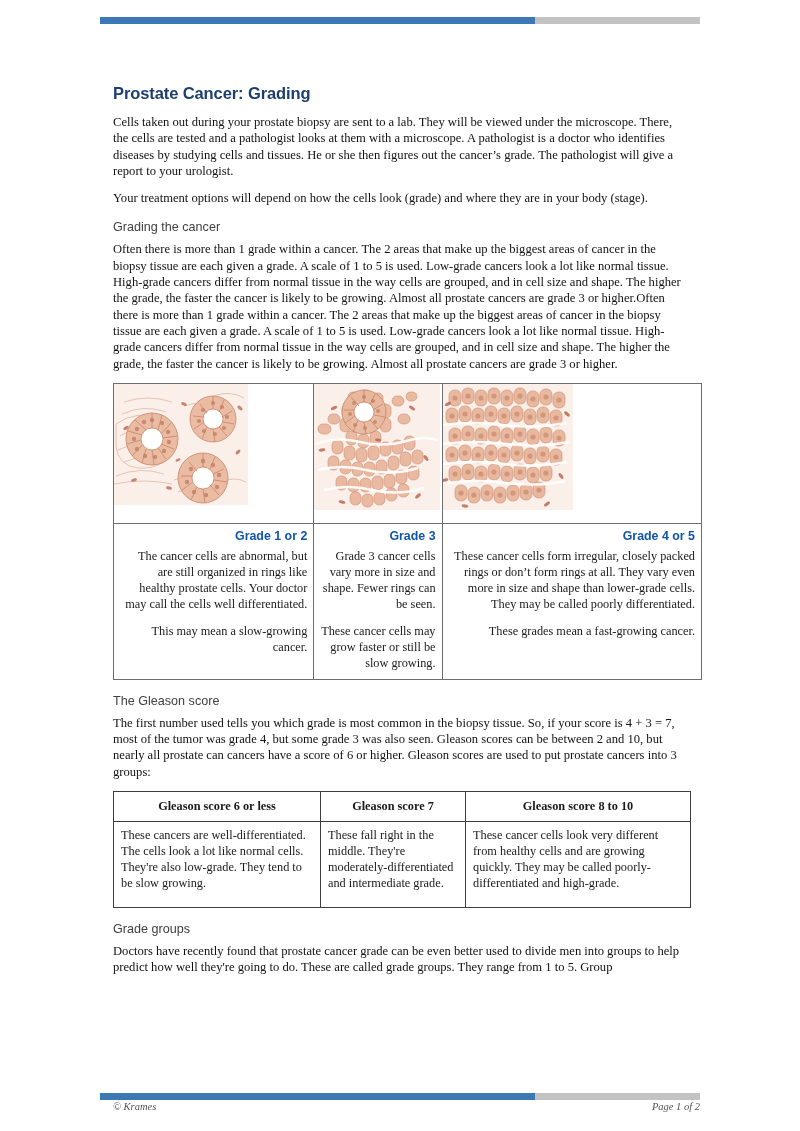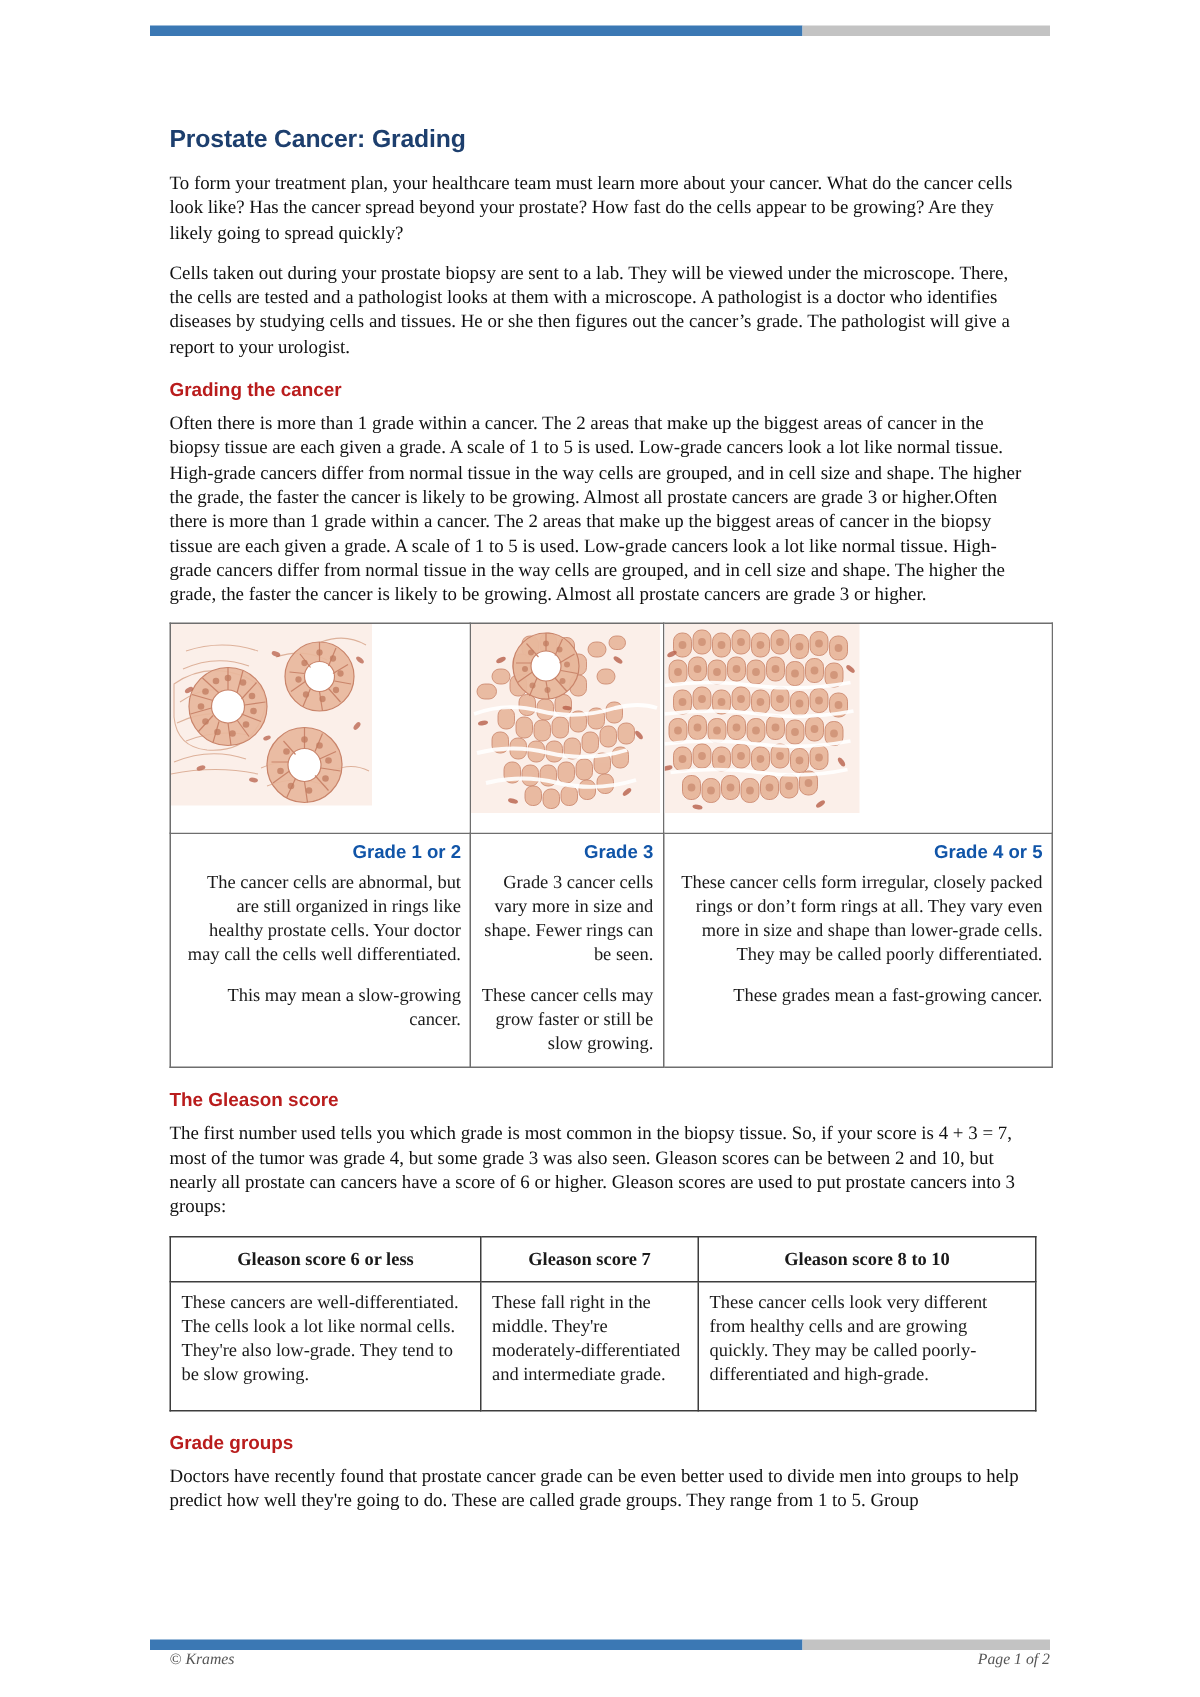--- a/index.html
+++ b/index.html
@@ -64,22 +64,22 @@
     font-size: 16.5px;
     font-weight: bold;
     color: #1d3f6e;
     margin: 0 0 11px 0;
     letter-spacing: -0.1px;
   }
 
   h2.section-title {
     font-family: "Liberation Sans", sans-serif;
     font-size: 12.6px;
-    font-weight: bold;
-    color: #b91c1c;
+    font-weight: normal;
+    color: #404040;
     margin: 14px 0 7px 0;
   }
 
   p.body-text {
     font-family: "Liberation Serif", serif;
     font-size: 12.6px;
     line-height: 16.3px;
     margin: 0 0 11px 0;
     text-align: left;
     color: #111111;
@@ -168,22 +168,22 @@
 
   <div class="rule" id="header-rule">
     <div class="seg-blue"></div>
     <div class="seg-gray"></div>
   </div>
 
   <div class="content">
 
     <h1 class="doc-title">Prostate Cancer: Grading</h1>
 
-    <p class="body-text">To form your treatment plan, your healthcare team must learn more about your cancer. What do the cancer cells look like? Has the cancer spread beyond your prostate? How fast do the cells appear to be growing? Are they likely going to spread quickly?</p>
     <p class="body-text">Cells taken out during your prostate biopsy are sent to a lab. They will be viewed under the microscope. There, the cells are tested and a pathologist looks at them with a microscope. A pathologist is a doctor who identifies diseases by studying cells and tissues. He or she then figures out the cancer’s grade. The pathologist will give a report to your urologist.</p>
+    <p class="body-text">Your treatment options will depend on how the cells look (grade) and where they are in your body (stage).</p>
 
     <h2 class="section-title">Grading the cancer</h2>
     <p class="body-text">Often there is more than 1 grade within a cancer. The 2 areas that make up the biggest areas of cancer in the biopsy tissue are each given a grade. A scale of 1 to 5 is used. Low-grade cancers look a lot like normal tissue. High-grade cancers differ from normal tissue in the way cells are grouped, and in cell size and shape. The higher the grade, the faster the cancer is likely to be growing. Almost all prostate cancers are grade 3 or higher.Often there is more than 1 grade within a cancer. The 2 areas that make up the biggest areas of cancer in the biopsy tissue are each given a grade. A scale of 1 to 5 is used. Low-grade cancers look a lot like normal tissue. High-grade cancers differ from normal tissue in the way cells are grouped, and in cell size and shape. The higher the grade, the faster the cancer is likely to be growing. Almost all prostate cancers are grade 3 or higher.</p>
 
     <table class="grade-table">
       <colgroup>
         <col class="col-a">
           <col class="col-b">
           <col class="col-c">
       </colgroup>

